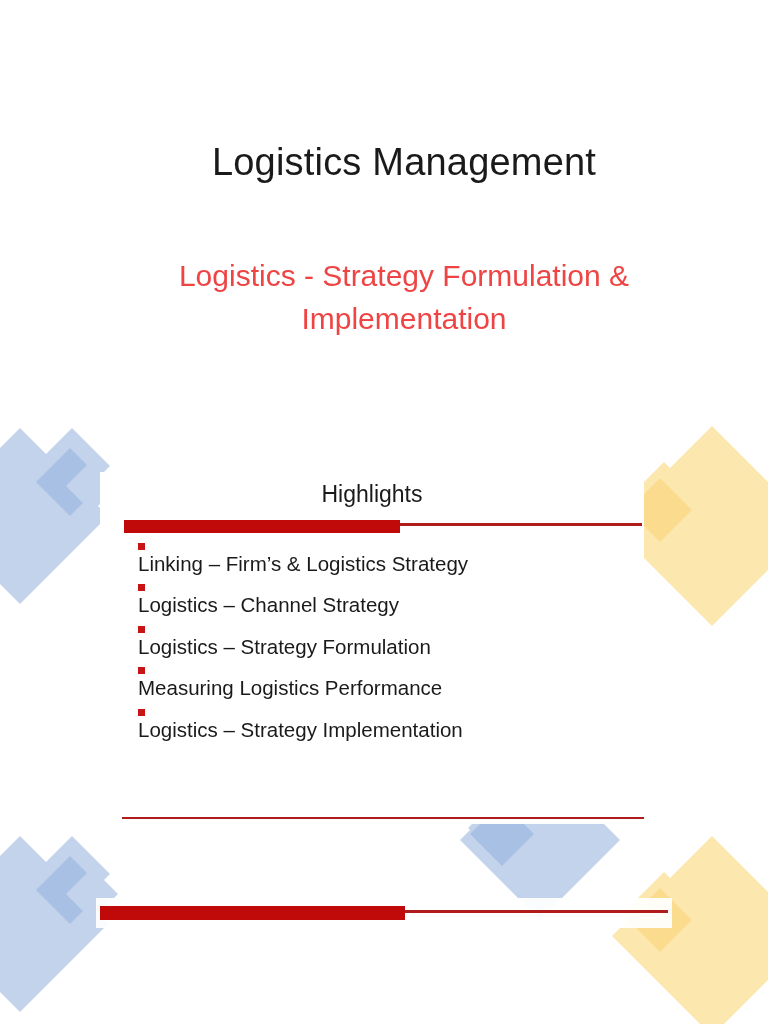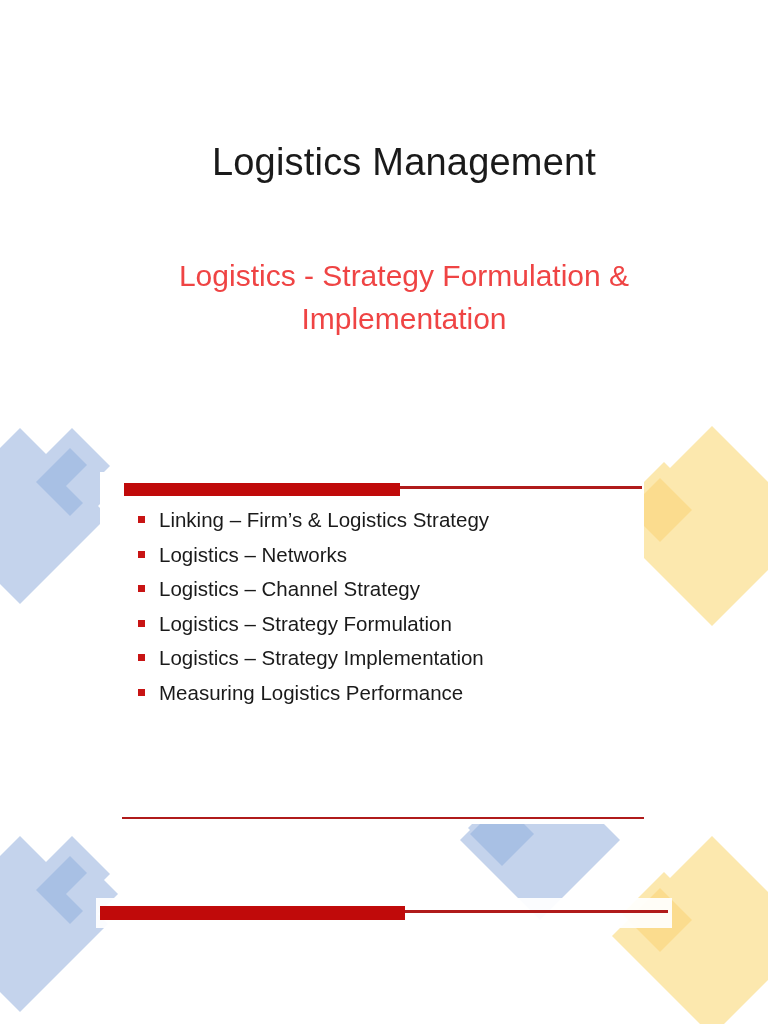--- a/index.html
+++ b/index.html
@@ -110,20 +110,21 @@
     padding: 16px 0 0 38px;
   }
   .bullet-item {
     display: flex;
     align-items: baseline;
     font-size: 20.5px;
     color: #1a1a1a;
     line-height: 1.0;
     margin-bottom: 14px;
     white-space: nowrap;
+    flex-direction: column;
   }
   .bullet-marker {
     width: 7px;
     height: 7px;
     background: #C81414;
     flex: 0 0 auto;
     margin-right: 14px;
     position: relative;
     top: -4px;
   }
@@ -205,50 +206,47 @@
     <rect x="100" y="472" width="544" height="352" fill="#ffffff" opacity="0.93"></rect>
     <rect x="96" y="898" width="576" height="30" fill="#ffffff" opacity="0.93"></rect>
   </svg>
 
   <div class="title-block">
     <h1 class="main-title">Logistics Management</h1>
     <h2 class="subtitle">Logistics - Strategy Formulation &amp; Implementation</h2>
   </div>
 
   <div class="panel">
+    <h3 class="panel-heading">Highlights</h3>
 
     <div class="divider">
       <div class="divider-thin"></div>
       <div class="divider-thick"></div>
     </div>
 
     <ul class="bullet-list">
       <li class="bullet-item">
         <span class="bullet-marker"></span>
         <span>Linking – Firm’s &amp; Logistics Strategy</span>
       </li>
       <li class="bullet-item">
         <span class="bullet-marker"></span>
-        <span>Logistics – Networks</span>
-      </li>
-      <li class="bullet-item">
-        <span class="bullet-marker"></span>
         <span>Logistics – Channel Strategy</span>
       </li>
       <li class="bullet-item">
         <span class="bullet-marker"></span>
         <span>Logistics – Strategy Formulation</span>
       </li>
       <li class="bullet-item">
         <span class="bullet-marker"></span>
+        <span>Measuring Logistics Performance</span>
+      </li>
+      <li class="bullet-item">
+        <span class="bullet-marker"></span>
         <span>Logistics – Strategy Implementation</span>
-      </li>
-      <li class="bullet-item">
-        <span class="bullet-marker"></span>
-        <span>Measuring Logistics Performance</span>
       </li>
     </ul>
 
     <div class="panel-bottom-rule"></div>
   </div>
 
   <div class="bottom-bar">
     <div class="bottom-bar-thin"></div>
     <div class="bottom-bar-thick"></div>
   </div>

